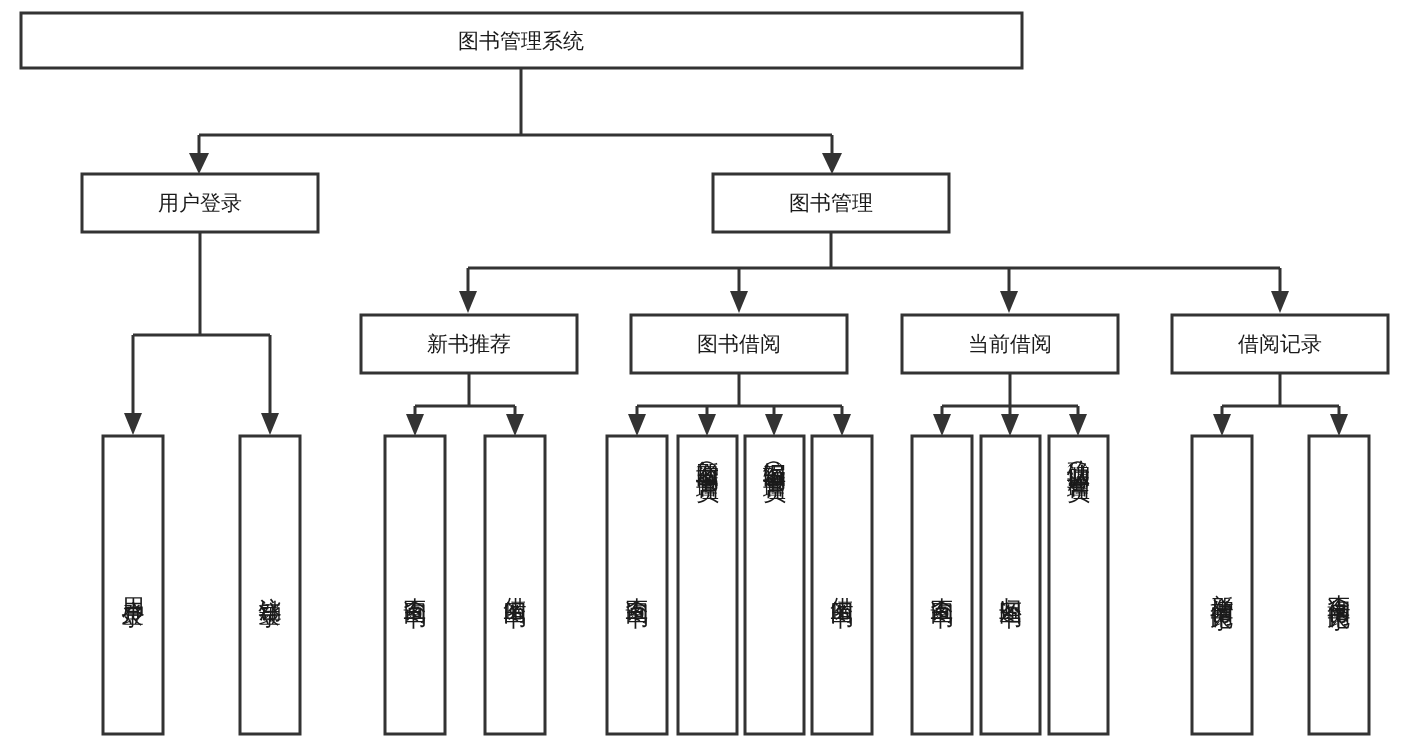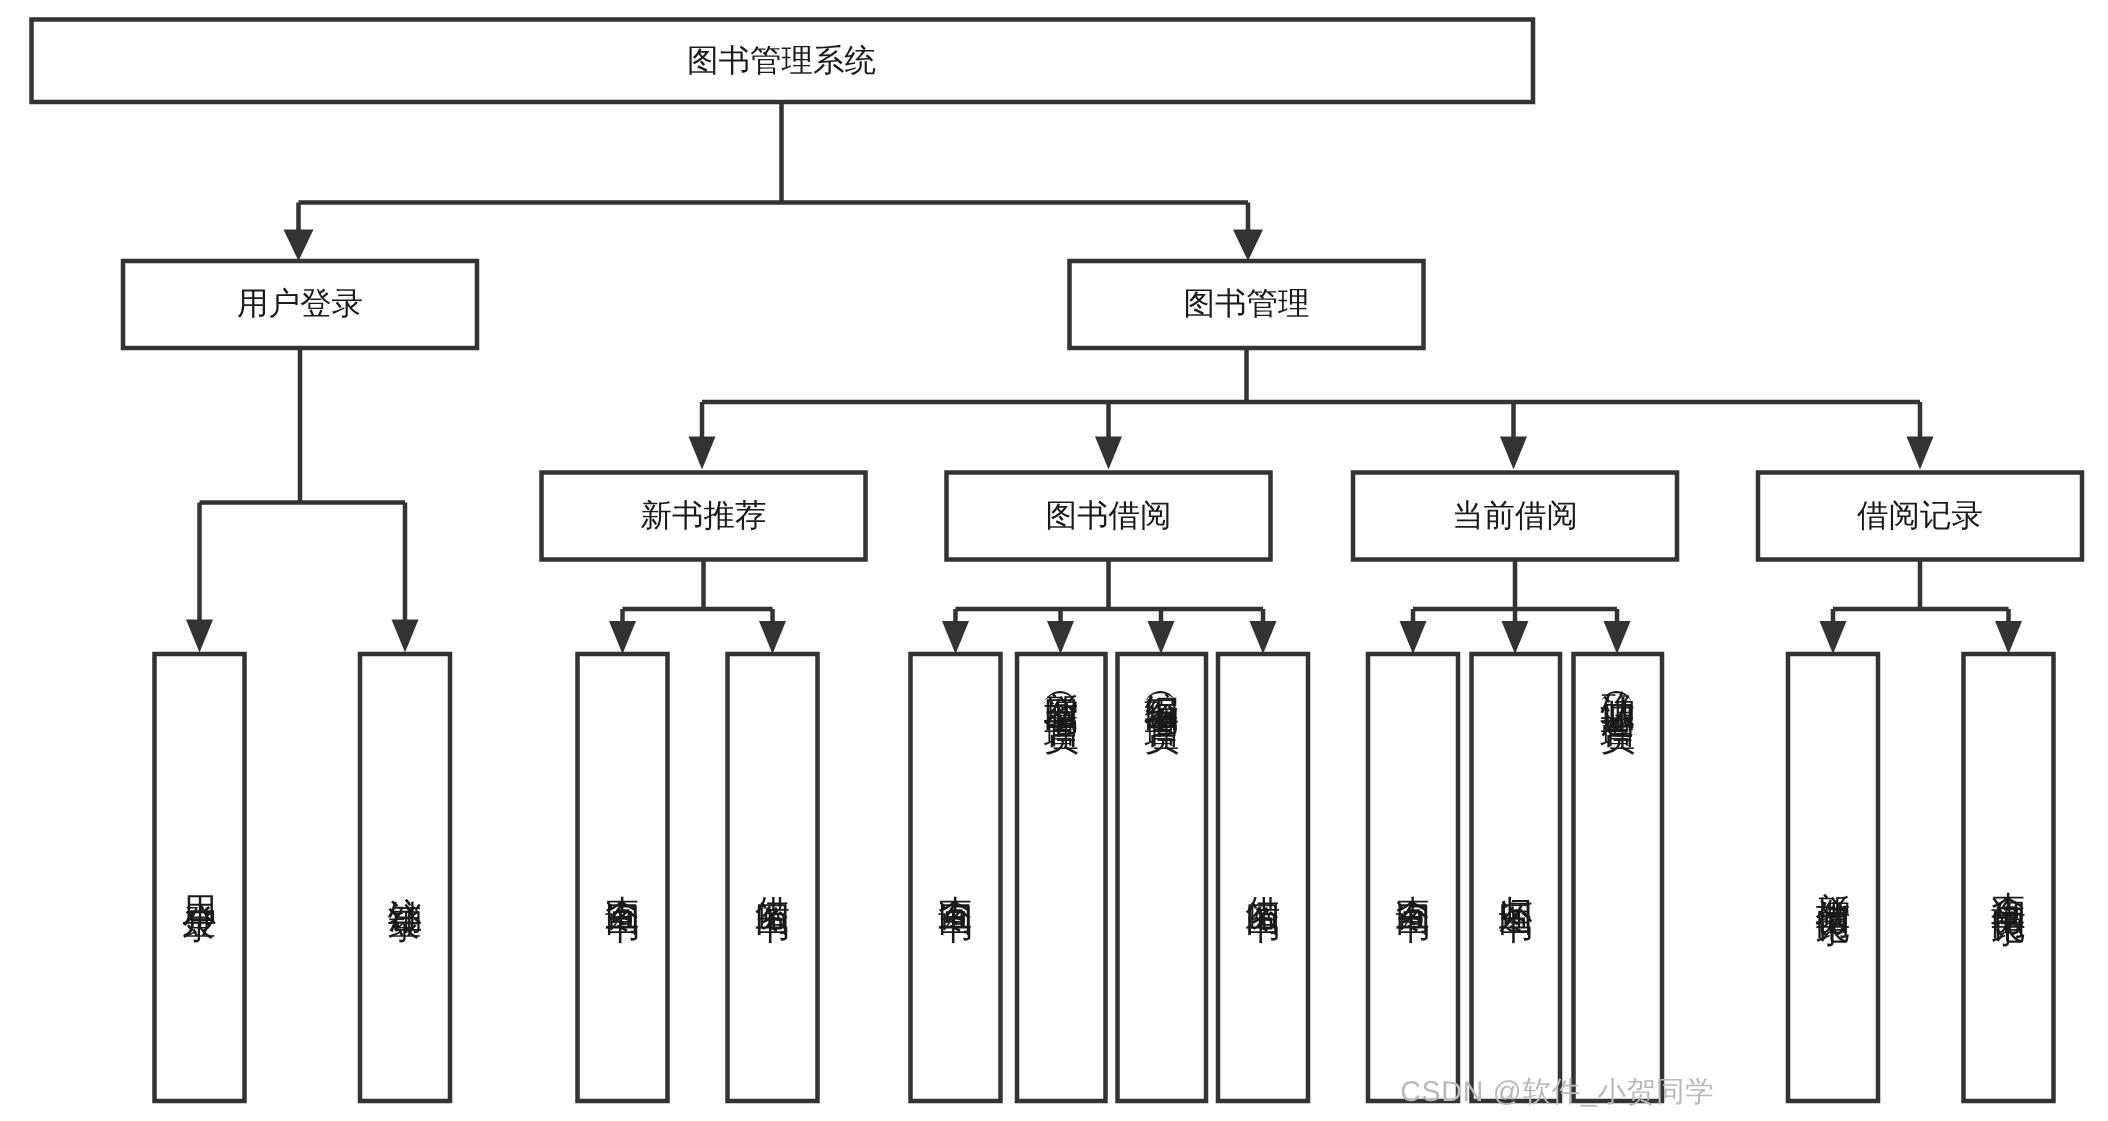--- a/index.html
+++ b/index.html
@@ -253,14 +253,13 @@
     <span class="leaf-label" style="padding-top:6px;">确认归还（管理员）</span>
   </div>
 
   <div class="leaf-label-wrap" style="left:1192px; top:436px; width:60px; height:298px;">
     <span class="leaf-label">新增借阅记录</span>
   </div>
   <div class="leaf-label-wrap" style="left:1309px; top:436px; width:60px; height:298px;">
     <span class="leaf-label">查询借阅记录</span>
   </div>
 
-  <div class="watermark">CSDN @软件_小贺同学</div>
 </div>
 
 </body></html>

